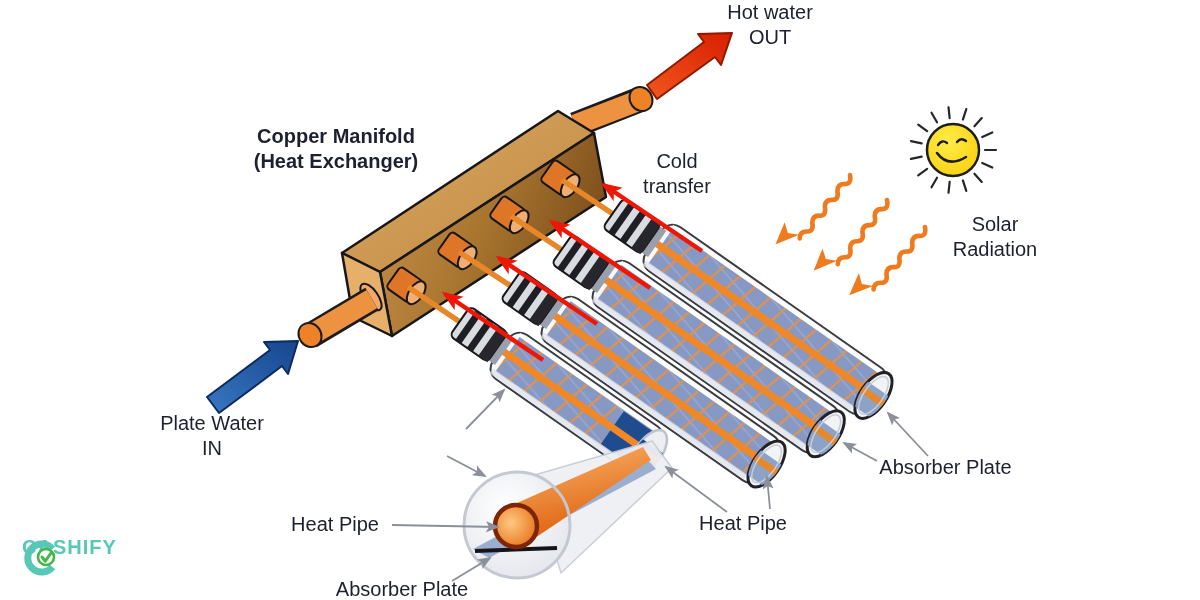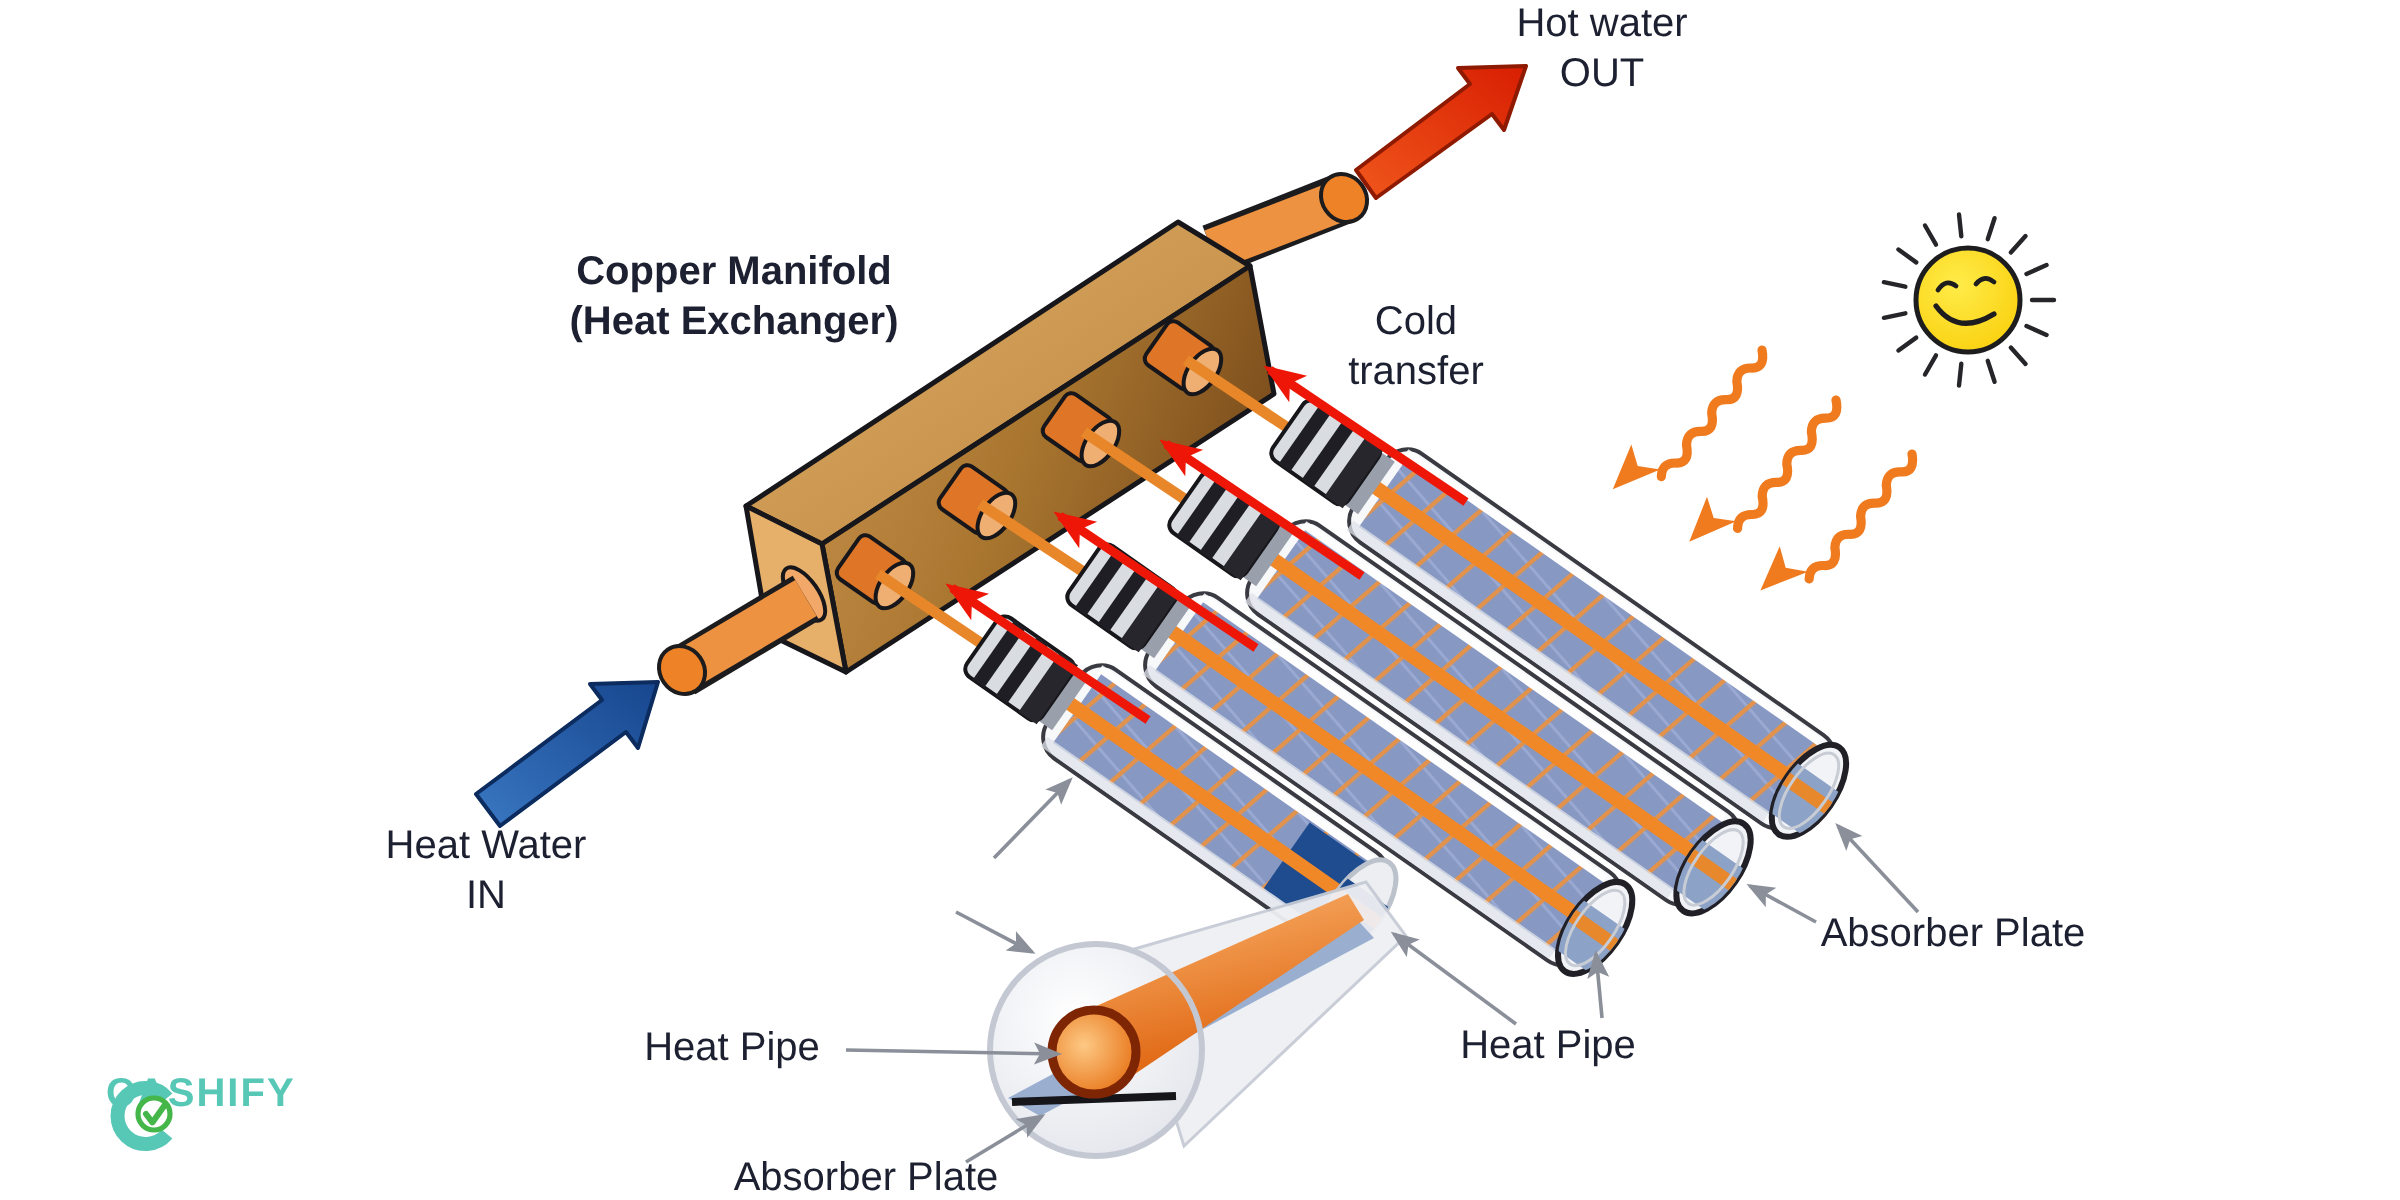--- a/index.html
+++ b/index.html
@@ -1,17 +1,17 @@
 <!DOCTYPE html>
 <html><head>
 <meta charset="utf-8">
 <style>
   html,body{margin:0;padding:0;background:#fff;}
   .stage{position:relative;width:1040px;height:600px;background:#ffffff;overflow:hidden;
-         font-family:"Liberation Sans", sans-serif;margin-left:31px;}
+         font-family:"Liberation Sans", sans-serif;}
   .stage svg{position:absolute;left:0;top:0;}
   .lbl{position:absolute;white-space:pre-line;text-align:center;color:#1c2030;
        font-size:20px;line-height:25px;font-family:"Liberation Sans",sans-serif;}
   .logo{position:absolute;left:22px;top:536px;display:flex;align-items:center;gap:5px;}
   .logo-text{color:#57c7b6;font-size:20px;font-weight:bold;letter-spacing:1px;
              font-family:"Liberation Sans",sans-serif;}
 </style>
 </head>
 <body>
 
@@ -271,21 +271,23 @@
     <line x1="928" y1="456" x2="888" y2="413" marker-end="url(#grayHead)"></line>
   </g>
 </svg>
 
 <div class="lbl" style="left:690px;top:0px;width:160px;">Hot water
 OUT</div>
 <div class="lbl" style="left:226px;top:124px;width:220px;font-weight:bold;">Copper Manifold
 (Heat Exchanger)</div>
 <div class="lbl" style="left:617px;top:149px;width:120px;">Cold
 transfer</div>
-<div class="lbl" style="left:132px;top:411px;width:160px;">Heat Water
+<div class="lbl" style="left:920px;top:212px;width:150px;">Solar
+Radiation</div>
+<div class="lbl" style="left:132px;top:411px;width:160px;">Plate Water
 IN</div>
 <div class="lbl" style="left:280px;top:512px;width:110px;">Heat Pipe</div>
 <div class="lbl" style="left:322px;top:577px;width:160px;">Absorber Plate</div>
 <div class="lbl" style="left:688px;top:511px;width:110px;">Heat Pipe</div>
 <div class="lbl" style="left:868px;top:455px;width:155px;">Absorber Plate</div>
 
 <div class="logo">
   <svg width="40" height="44" viewBox="0 0 40 44">
     <path d="M30.5,13 A14,14 0 1 0 30.5,31" fill="none" stroke="#57c7b6" stroke-width="7"></path>
     <circle cx="24" cy="21" r="8" fill="#ffffff" stroke="#45b649" stroke-width="2.6"></circle>

